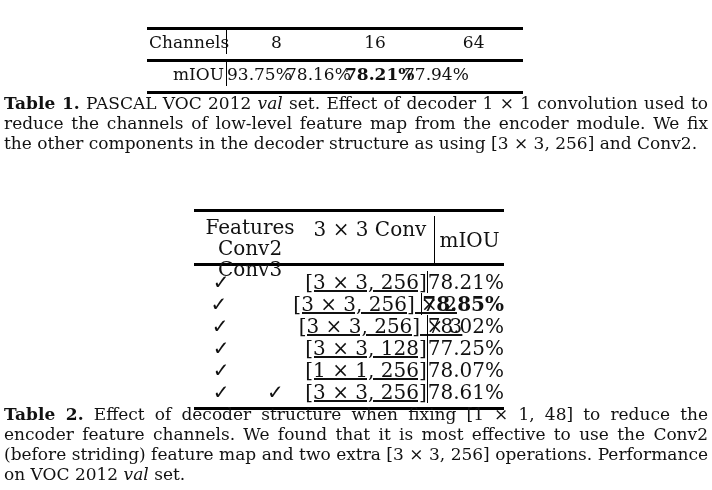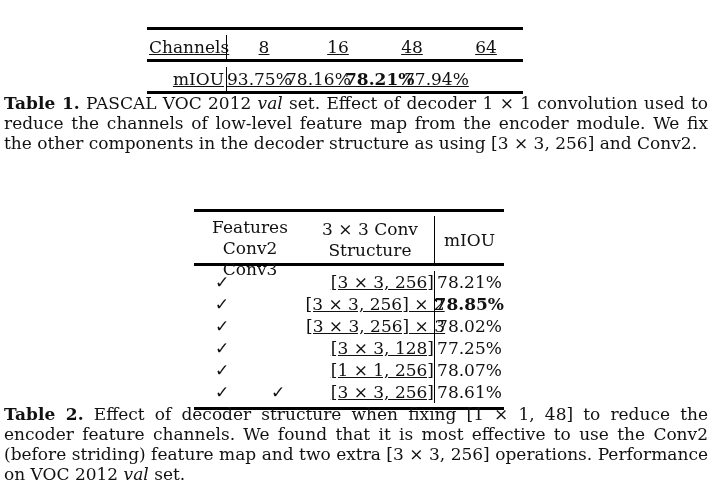--- a/index.html
+++ b/index.html
@@ -7,42 +7,42 @@
     width: 712px; height: 490px; position: relative; overflow: hidden;
     font-family: "DejaVu Serif", "Liberation Serif", serif;
     color: #111111;
   }
 
   
   #t1 {
     position: absolute; left: 147px; top: 27px; width: 376px;
     border-top: 3px solid #000; border-bottom: 3px solid #000;
   }
-  #t1 .row { display: flex; height: 29px; align-items: flex-end; font-size: 17px; text-decoration: underline; }
+  #t1 .row { display: flex; height: 29px; align-items: flex-start; font-size: 17px; }
   #t1 .row.first { border-bottom: 3px solid #000; }
   #t1 .lab { width: 80px; text-align: center; border-right: 1px solid #000; height: 24px; line-height: 24px; box-sizing: border-box; padding-left: 2px; }
   #t1 .cell { flex: 1; text-align: center; line-height: 24px; }
   #t1 .row.second .lab { text-align: right; padding-right: 2px; }
   #t1 .row.second .cell { flex: none; width: 59px; text-align: center; }
   .bold { font-weight: bold; }
 
   .caption {
     position: absolute; left: 4px; width: 704px;
     font-size: 17px; line-height: 20px; text-align: justify;
   }
   .caption .tag { font-weight: bold; }
   .caption i { font-style: italic; }
   #cap1 { top: 93px; }
   #cap2 { top: 404px; }
 
   
   #t2 {
     position: absolute; left: 194px; top: 209px; width: 310px;
     border-top: 3px solid #000; border-bottom: 3px solid #000;
-    font-size: 17px;
+    font-size: 20px;
   }
   #t2 .head { display: flex; height: 51px; border-bottom: 3px solid #000; }
   #t2 .h-feat { width: 112px; text-align: center; line-height: 21px; padding-top: 5px; }
   #t2 .h-struct { width: 128px; text-align: center; line-height: 21px; padding-top: 7px; }
   #t2 .h-miou { flex: 1; border-left: 1px solid #000; display: flex; align-items: center; justify-content: center; margin-top: 4px; }
   #t2 .body-row { display: flex; height: 22px; line-height: 22px; }
   #t2 .body-row:first-child { margin-top: 5px; }
   #t2 .body-wrap { padding-bottom: 4px; }
   #t2 .c2 { width: 56px; text-align: center; }
   #t2 .c3 { width: 56px; text-align: center; }
@@ -50,21 +50,20 @@
   #t2 .miou { flex: 1; border-left: 1px solid #000; text-align: center; }
 </style>
 </head>
 <body>
 
 <div id="t1">
   <div class="row first">
     <div class="lab">Channels</div>
     <div class="cell">8</div>
     <div class="cell">16</div>
-    <div class="cell">48</div>
     <div class="cell">64</div>
   </div>
   <div class="row second">
     <div class="lab">mIOU</div>
     <div class="cell">93.75%</div>
     <div class="cell">78.16%</div>
     <div class="cell bold">78.21%</div>
     <div class="cell">77.94%</div>
   </div>
 </div>
@@ -72,21 +71,20 @@
 <div id="cap1" class="caption"><span class="tag">Table 1.</span><span> PASCAL VOC 2012 </span><i>val</i><span> set. Effect of decoder 1 × 1 convolution used to reduce the channels of low-level feature map from the encoder module. We fix the other components in the decoder structure as using [3 × 3, 256] and Conv2.</span></div>
 
 <div id="t2">
   <div class="head">
     <div class="h-feat">
       <div>Features</div>
       <div><span>Conv2</span> <span>Conv3</span></div>
     </div>
     <div class="h-struct">
       <div>3 × 3 Conv</div>
-      <div>Structure</div>
     </div>
     <div class="h-miou">mIOU</div>
   </div>
   <div class="body-wrap">
     <div class="body-row">
       <div class="c2">✓</div>
       <div class="c3"></div>
       <div class="struct">[3 × 3, 256]</div>
       <div class="miou">78.21%</div>
     </div>

